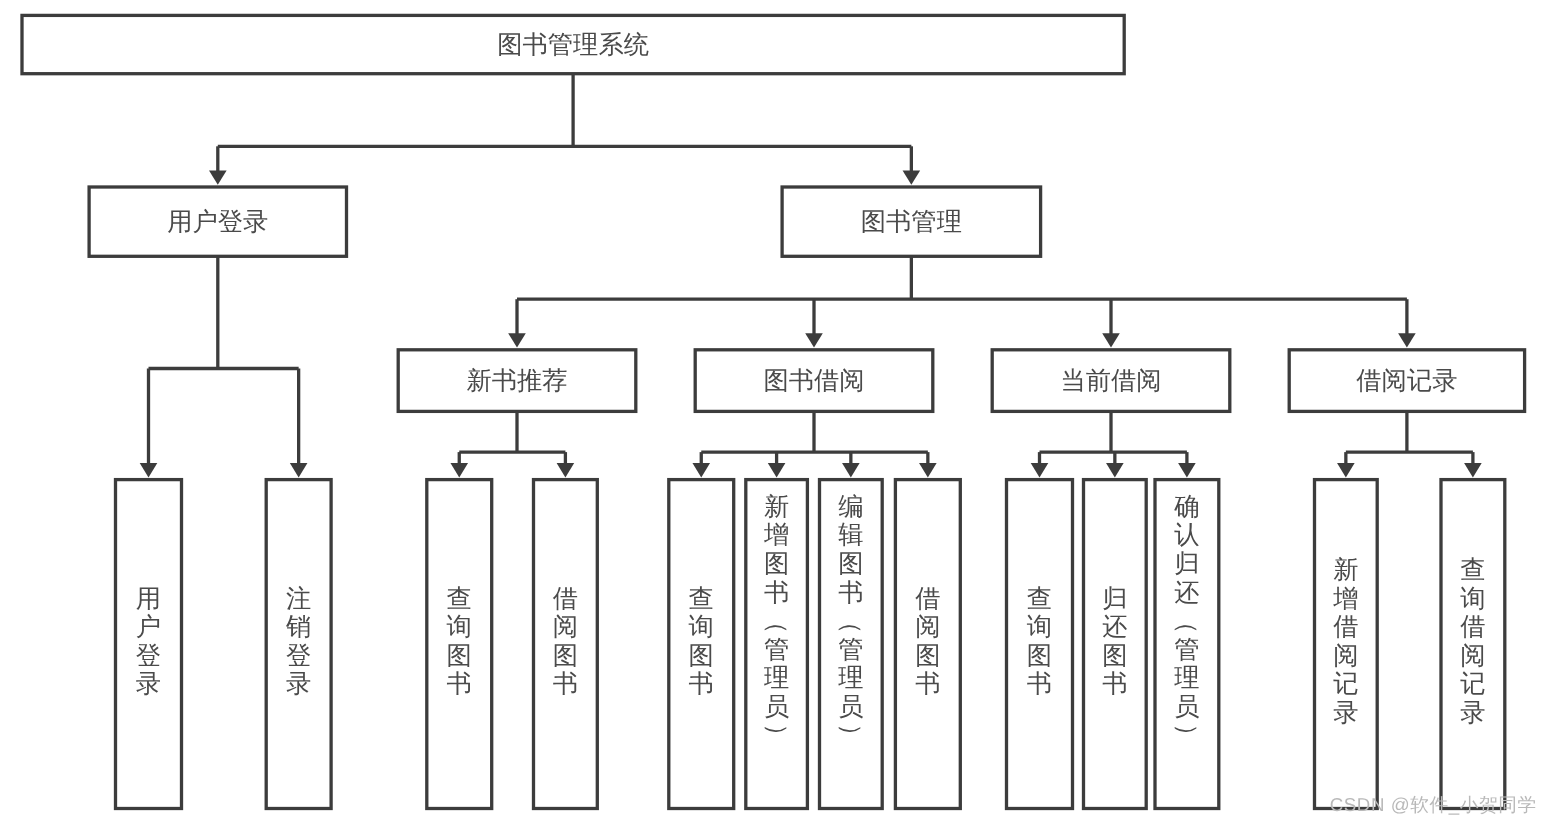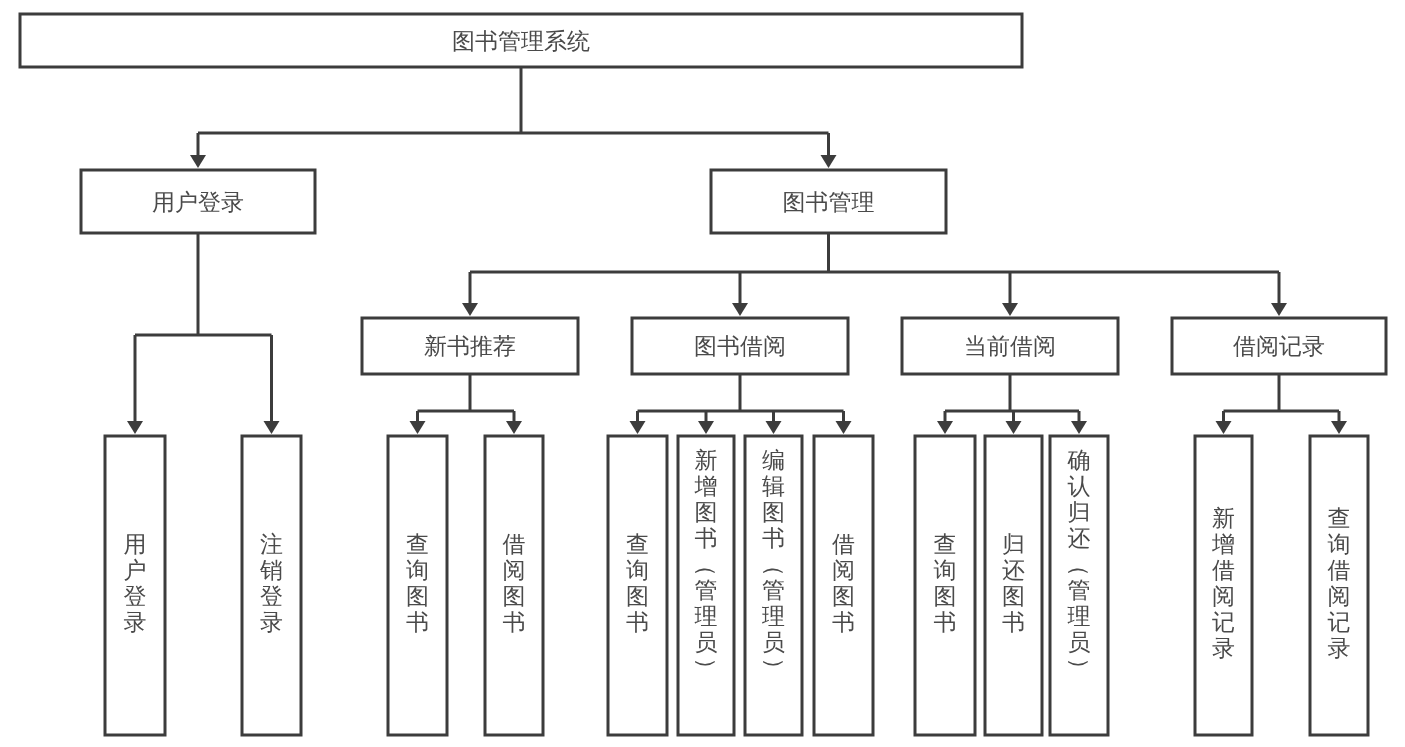--- a/index.html
+++ b/index.html
@@ -306,13 +306,14 @@
             <text x="1339" y="525.5" class="node-label vertical">查</text>
             <text x="1339" y="551.5" class="node-label vertical">询</text>
             <text x="1339" y="577.5" class="node-label vertical">借</text>
             <text x="1339" y="603.5" class="node-label vertical">阅</text>
             <text x="1339" y="629.5" class="node-label vertical">记</text>
             <text x="1339" y="655.5" class="node-label vertical">录</text>
           </g>
         </g>
       </g>
   </svg>
+  <div class="wm">CSDN @软件_小贺同学</div>
 </div>
 
 </body></html>

